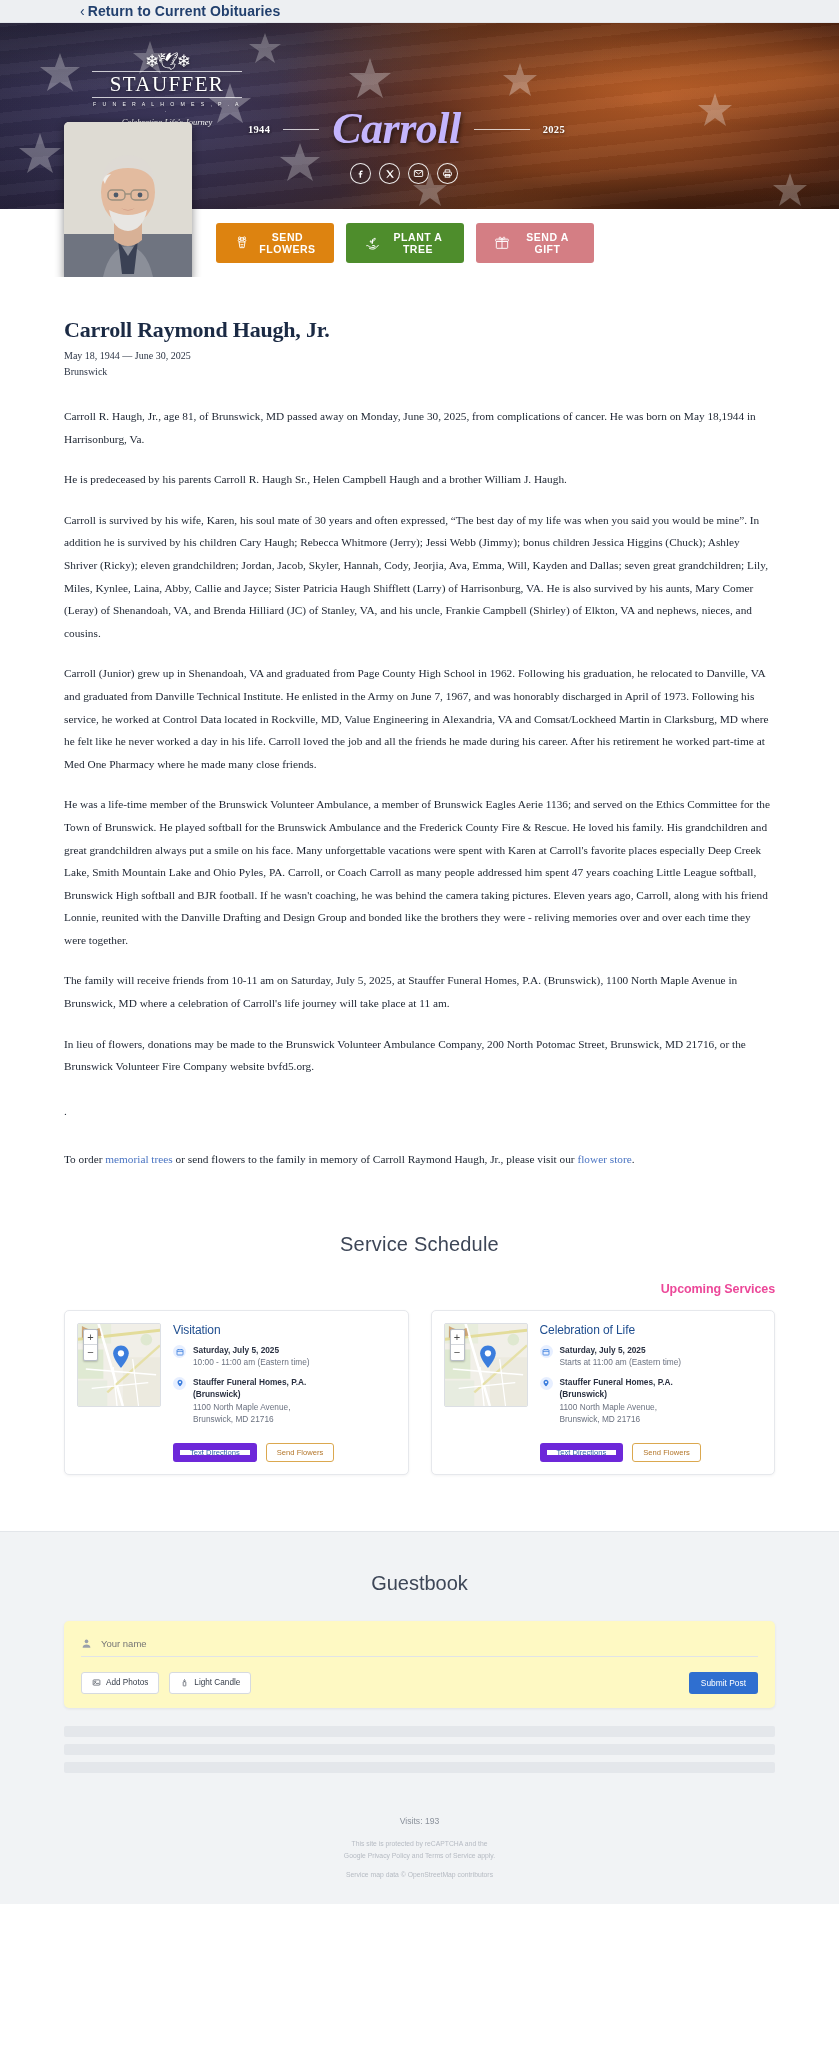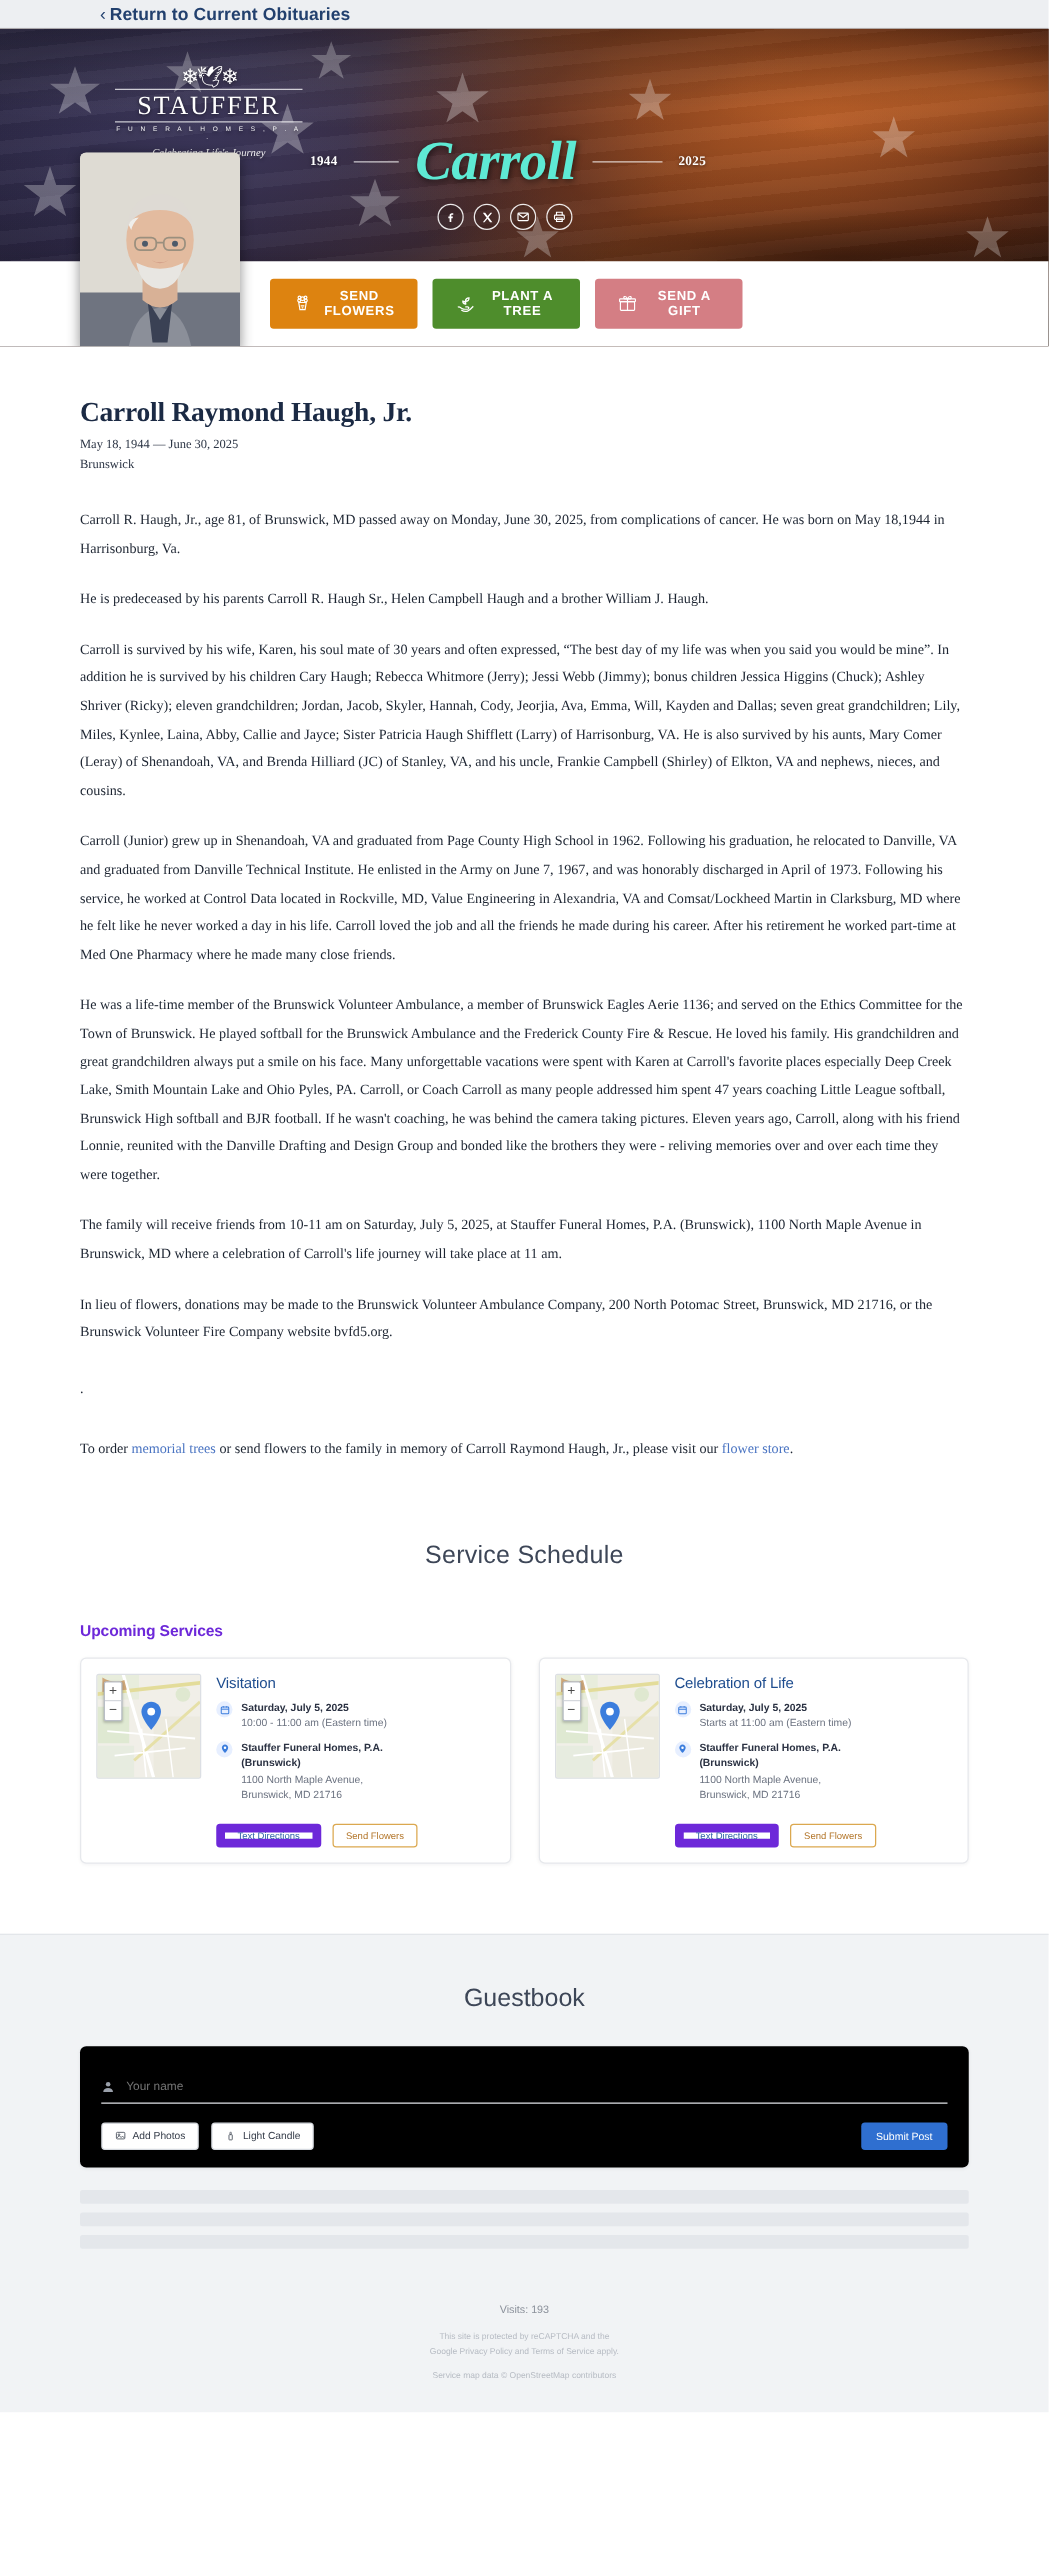--- a/index.html
+++ b/index.html
@@ -130,21 +130,21 @@
     letter-spacing: .3px;
     text-shadow: 0 1px 3px rgba(0,0,0,.6);
   }
   .rule { height: 1px; width: 36px; background: rgba(255,255,255,.75); }
   .rule.long { width: 56px; }
   .first-name {
     font-family: "Liberation Serif", serif;
     font-style: italic;
     font-weight: 700;
     font-size: 44px;
-    color: #5eead4;
+    color: #c4b5fd;
     letter-spacing: -0.5px;
     text-shadow: 1px 2px 5px rgba(0,0,0,.55);
     line-height: 1;
   }
 
   .social {
     position: absolute;
     left: 350px; top: 140px;
     display: flex;
     gap: 8px;
@@ -229,25 +229,26 @@
     background: #fff;
   }
   .sec-title {
     text-align: center;
     font-size: 20px;
     font-weight: 400;
     color: #3d4657;
     letter-spacing: .2px;
   }
   .sub-title {
-    margin-top: 42px;
+    margin-top: 26px;
     font-size: 12.5px;
     font-weight: 700;
-    color: #6d28d9;
+    color: #ec4899;
     letter-spacing: -0.1px;
+    text-align: right;
   }
   .cards {
     margin-top: 14px;
     display: flex;
     gap: 22px;
   }
   .card {
     flex: 1 1 0;
     border: 1px solid #e6e8ec;
     border-radius: 5px;
@@ -334,24 +335,24 @@
     padding: 40px 64px 26px 64px;
   }
   .gb-title {
     text-align: center;
     font-size: 20px;
     font-weight: 400;
     color: #3d4657;
     margin-bottom: 26px;
   }
   .gb-card {
-    background: #000000;
+    background: #fef9c3;
     border-radius: 5px;
     box-shadow: 0 1px 3px rgba(16,24,40,.07);
-    padding: 27px 17px 14px 17px;
+    padding: 17px 17px 14px 17px;
   }
   .gb-input-row {
     display: flex;
     align-items: center;
     gap: 9px;
     border-bottom: 1px solid #e1e4e8;
     padding-bottom: 7px;
   }
   .gb-input-row svg { display: block; flex: 0 0 auto; }
   .gb-input {

